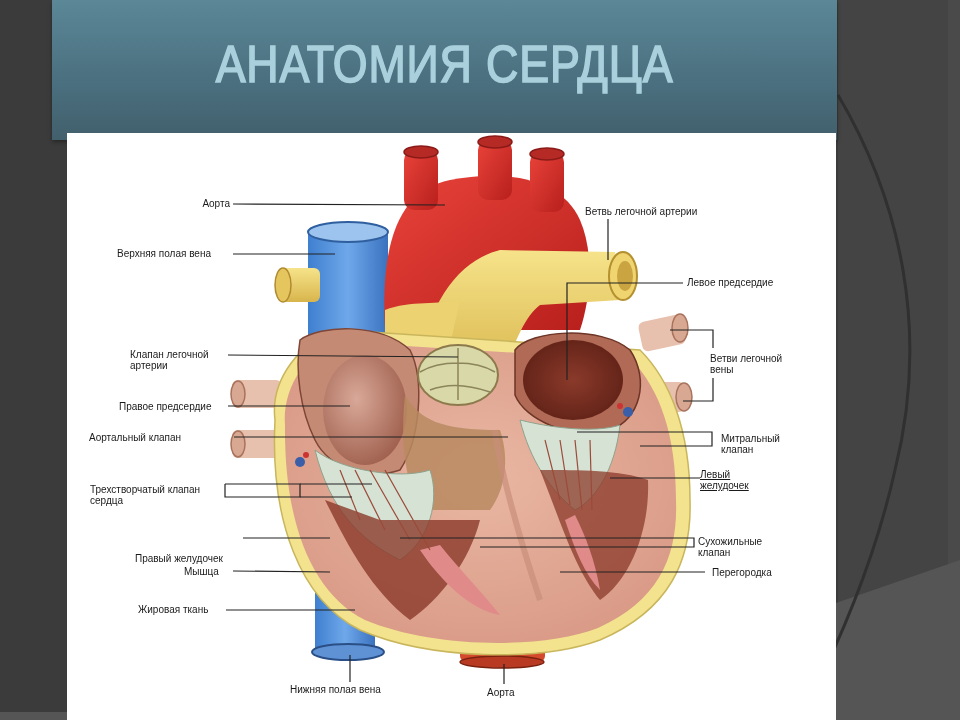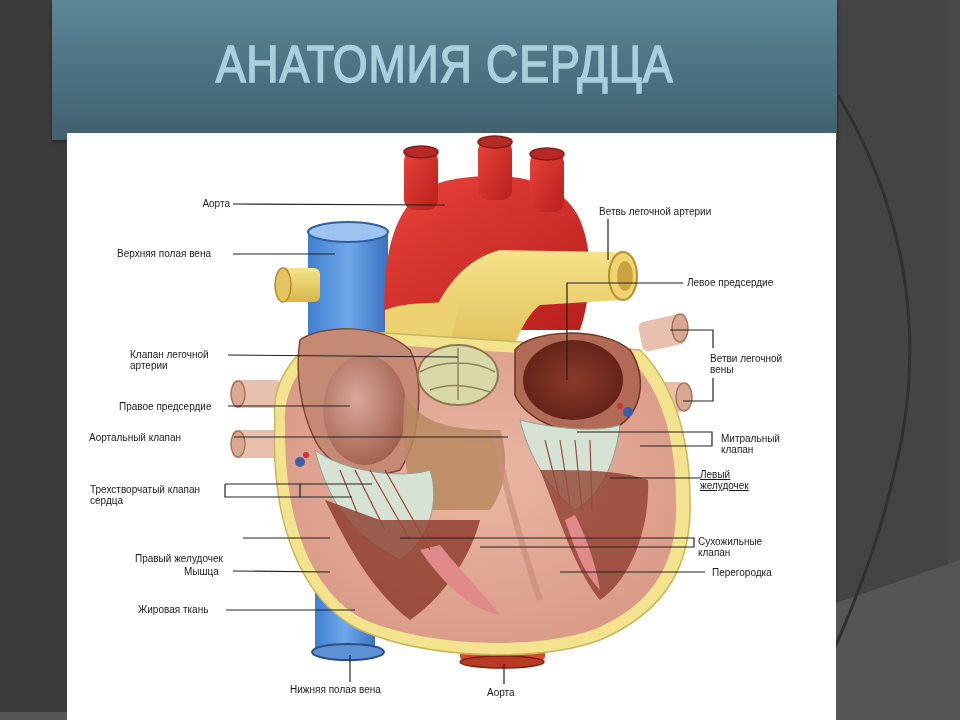--- a/index.html
+++ b/index.html
@@ -219,21 +219,21 @@
   <div class="lbl" style="left:63px;top:216px;">Клапан легочной
 артерии</div>
   <div class="lbl" style="left:52px;top:268px;">Правое предсердие</div>
   <div class="lbl" style="left:22px;top:299px;">Аортальный клапан</div>
   <div class="lbl" style="left:23px;top:351px;">Трехстворчатый клапан
 сердца</div>
   <div class="lbl" style="left:68px;top:420px;">Правый желудочек</div>
   <div class="lbl" style="left:117px;top:433px;">Мышца</div>
   <div class="lbl" style="left:71px;top:471px;">Жировая ткань</div>
 
-  <div class="lbl" style="left:532px;top:73px;">Ветвь легочной артерии</div>
+  <div class="lbl" style="left:518px;top:73px;">Ветвь легочной артерии</div>
   <div class="lbl" style="left:620px;top:144px;">Левое предсердие</div>
   <div class="lbl" style="left:643px;top:220px;">Ветви легочной
 вены</div>
   <div class="lbl" style="left:654px;top:300px;">Митральный
 клапан</div>
   <div class="lbl" style="left:633px;top:336px;text-decoration:underline;">Левый
 желудочек</div>
   <div class="lbl" style="left:631px;top:403px;">Сухожильные
 клапан</div>
   <div class="lbl" style="left:645px;top:434px;">Перегородка</div>

